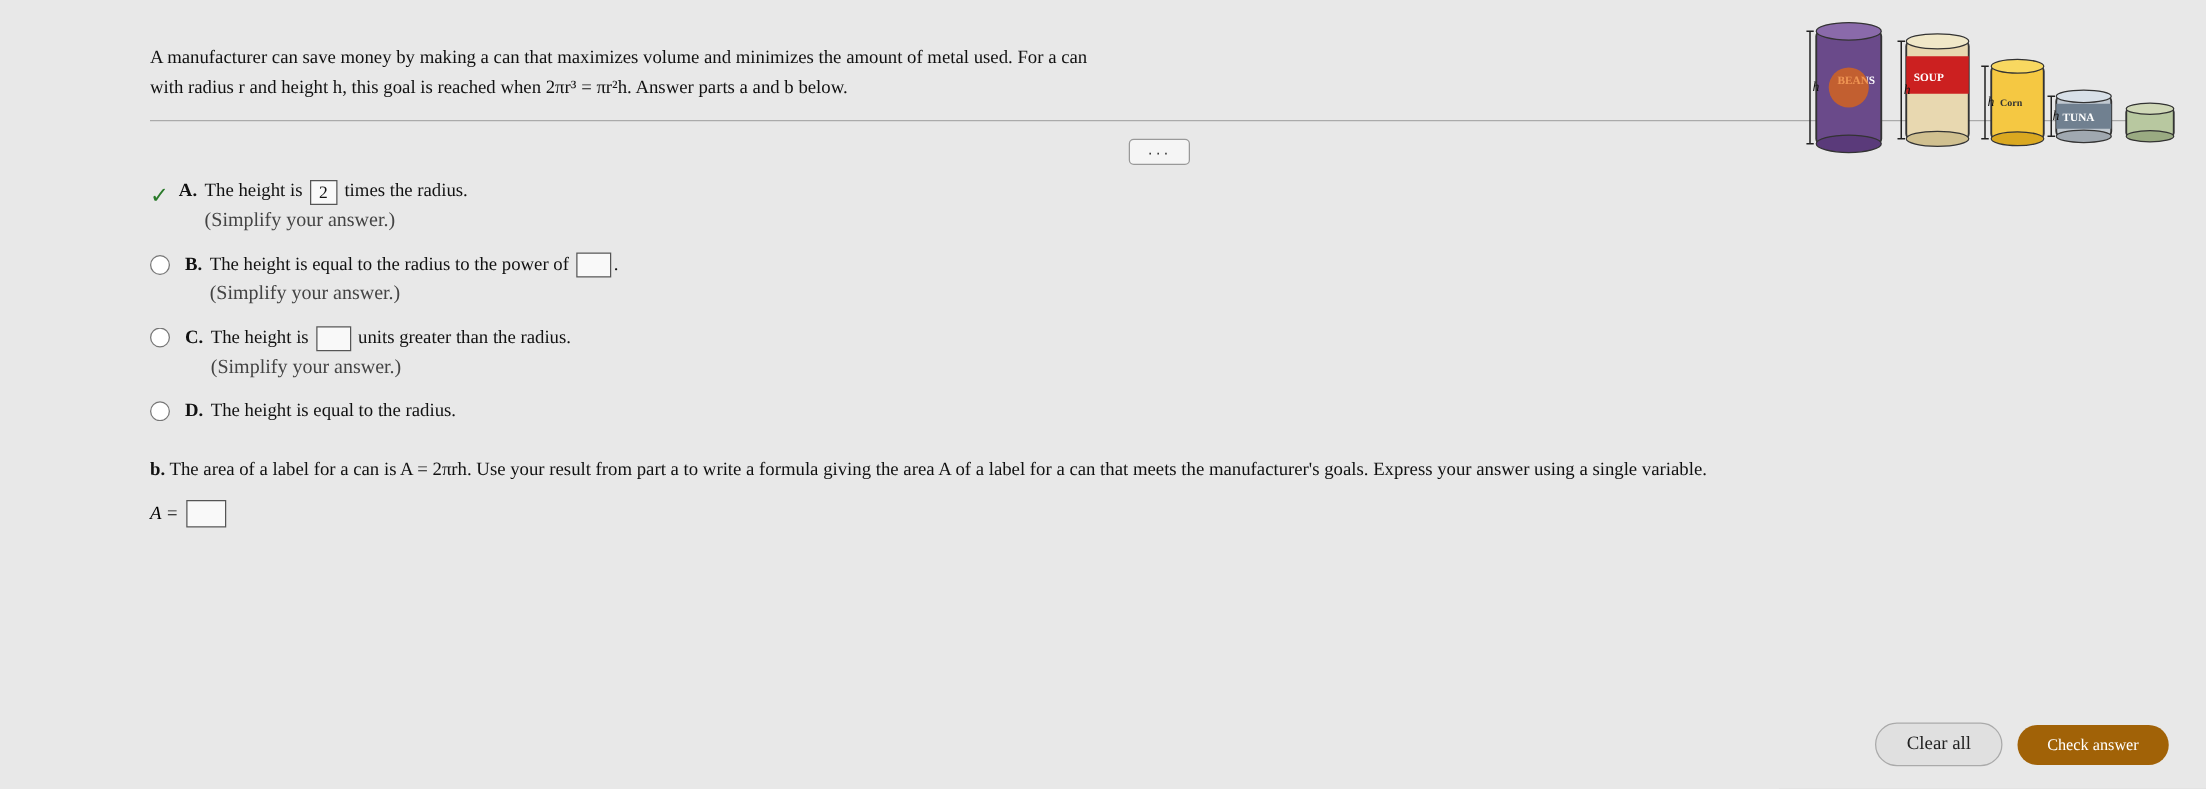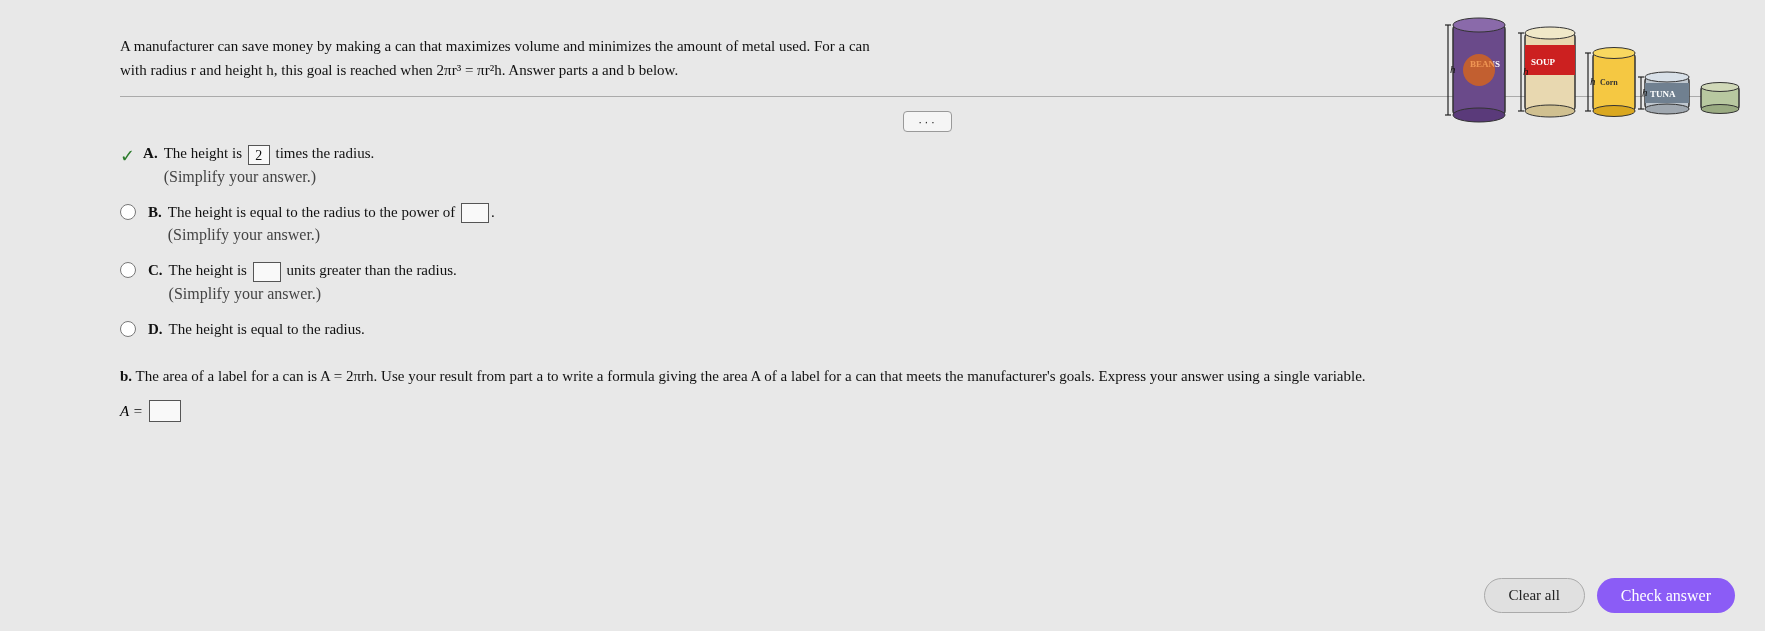--- a/index.html
+++ b/index.html
@@ -140,37 +140,38 @@
     }
     .answer-note span.pi {
       font-style: italic;
     }
     .bottom-buttons {
       position: absolute;
       bottom: 18px;
       right: 30px;
       display: flex;
       gap: 12px;
+      align-items: center;
     }
     .btn-clear {
       background: #e0e0e0;
       border: 1px solid #aaa;
       border-radius: 20px;
       padding: 8px 24px;
       font-size: 15px;
       color: #222;
       cursor: pointer;
       font-family: Georgia, serif;
     }
     .btn-check {
-      background: #8b5cf6;
+      background: #a16207;
       border: none;
       border-radius: 20px;
       padding: 8px 24px;
-      font-size: 16px;
+      font-size: 13px;
       color: #fff;
       cursor: pointer;
       font-family: Georgia, serif;
     }
     .option-a-check {
       display: inline-block;
       color: #2a7a2a;
       font-size: 18px;
       margin-right: 8px;
       margin-top: 1px;

